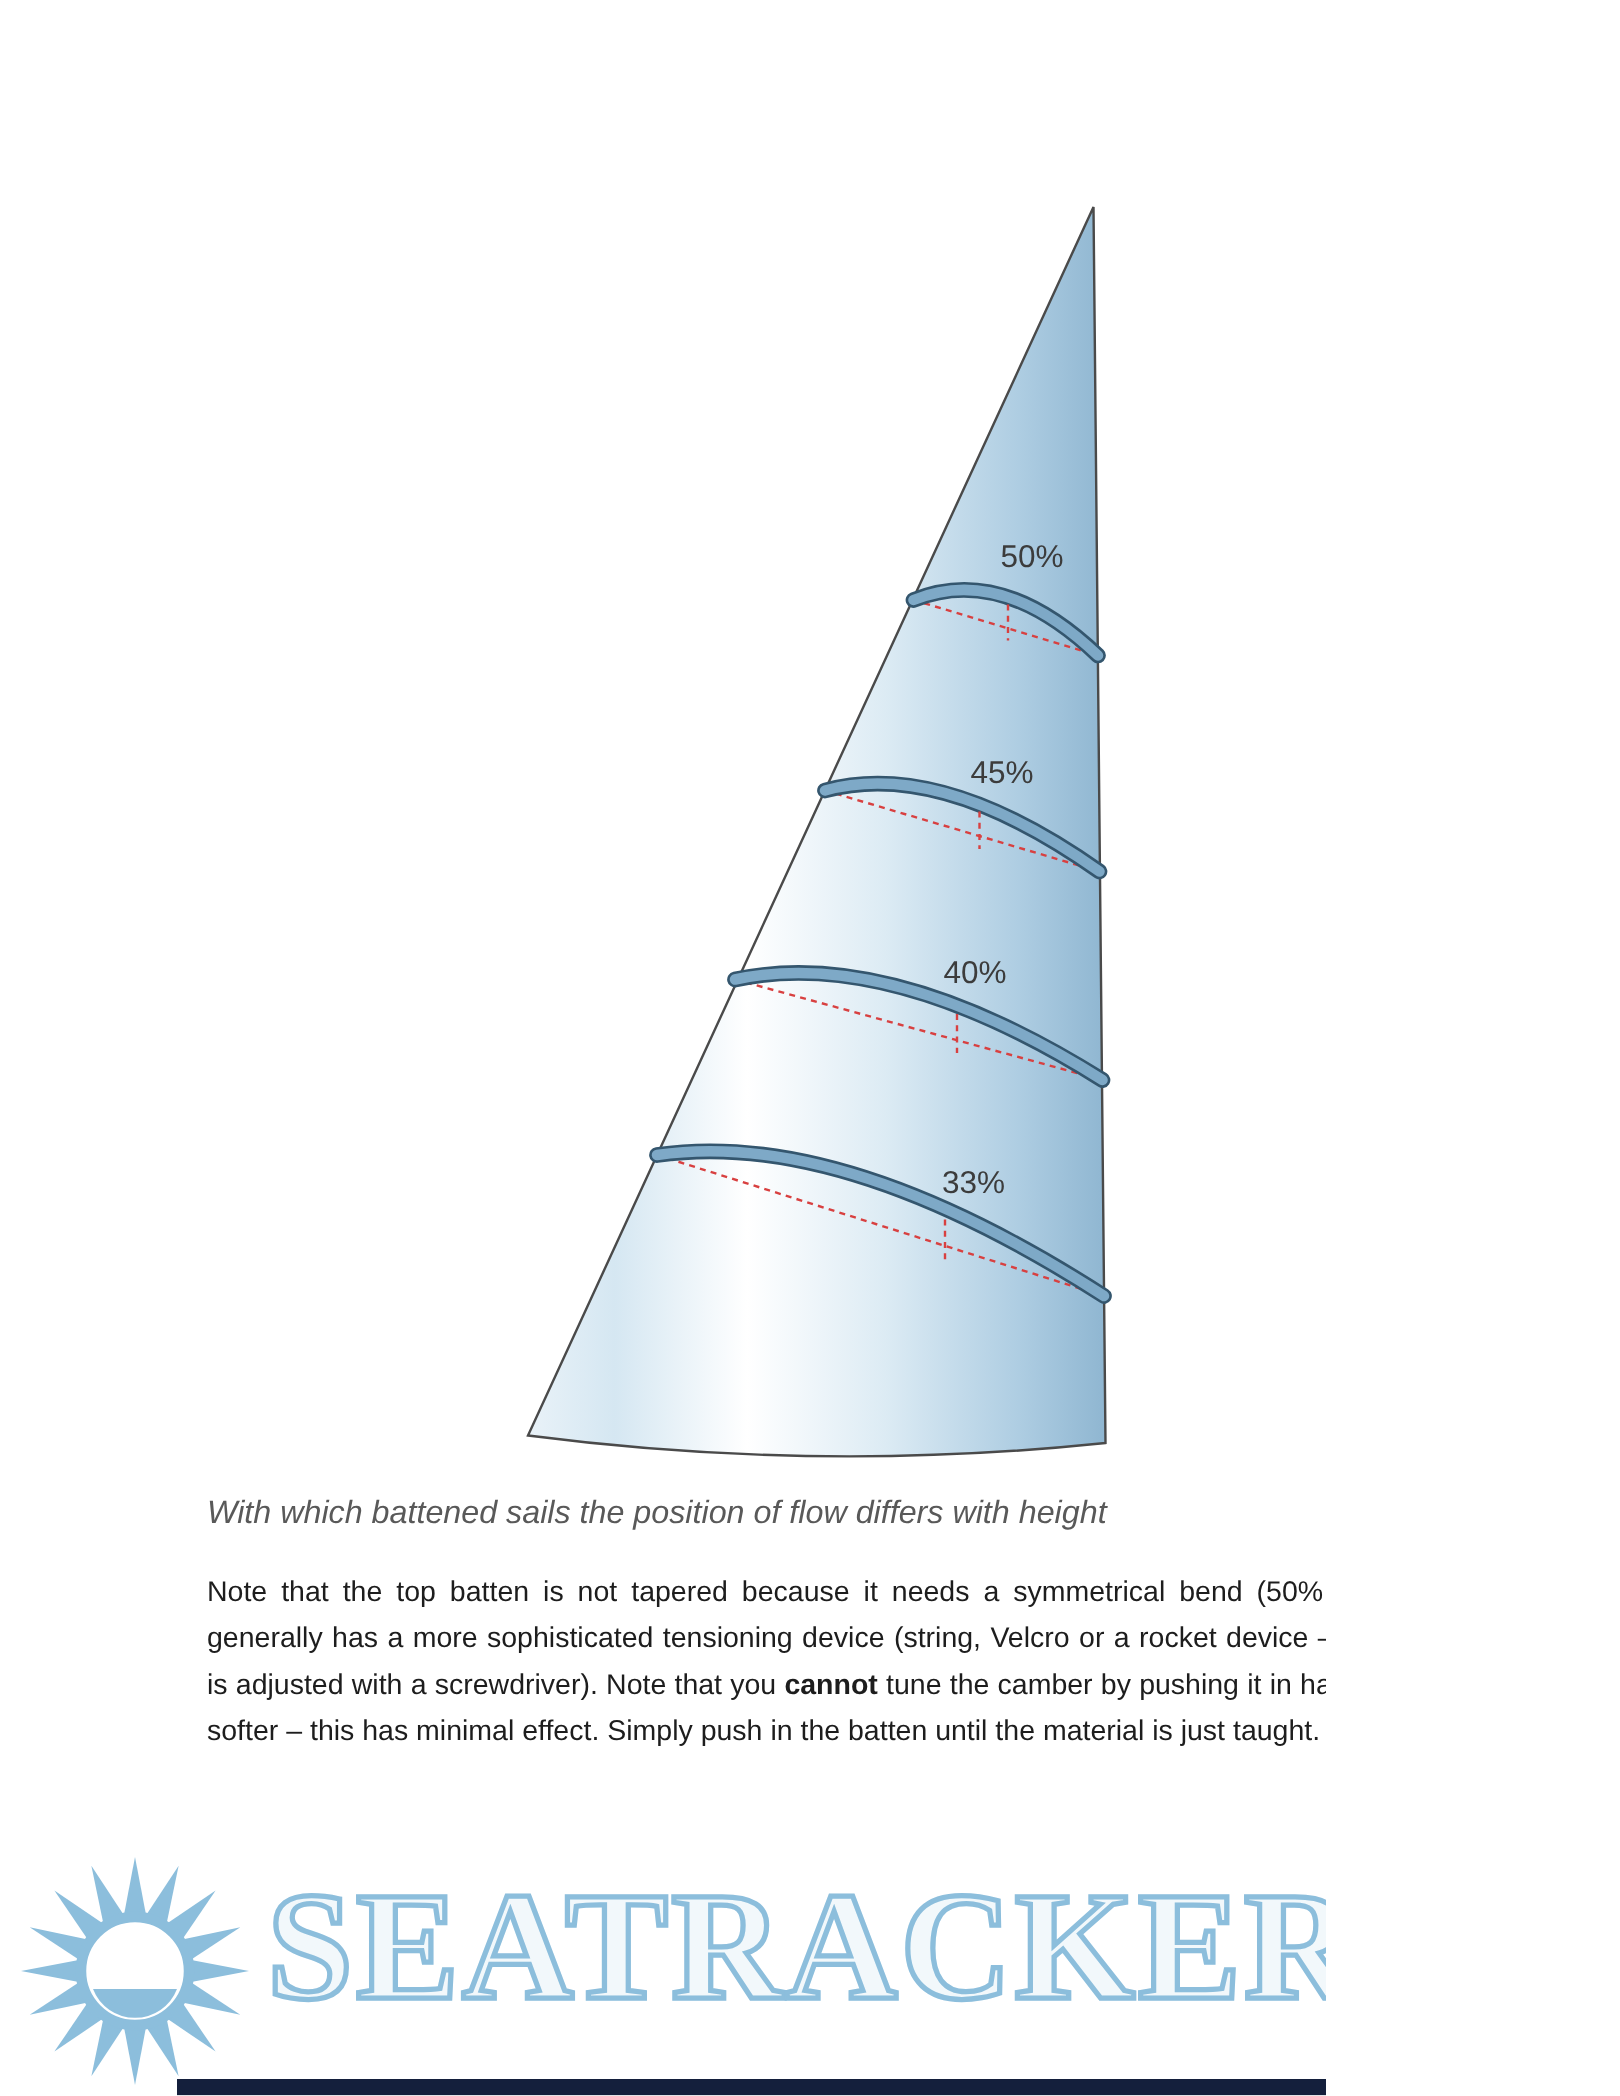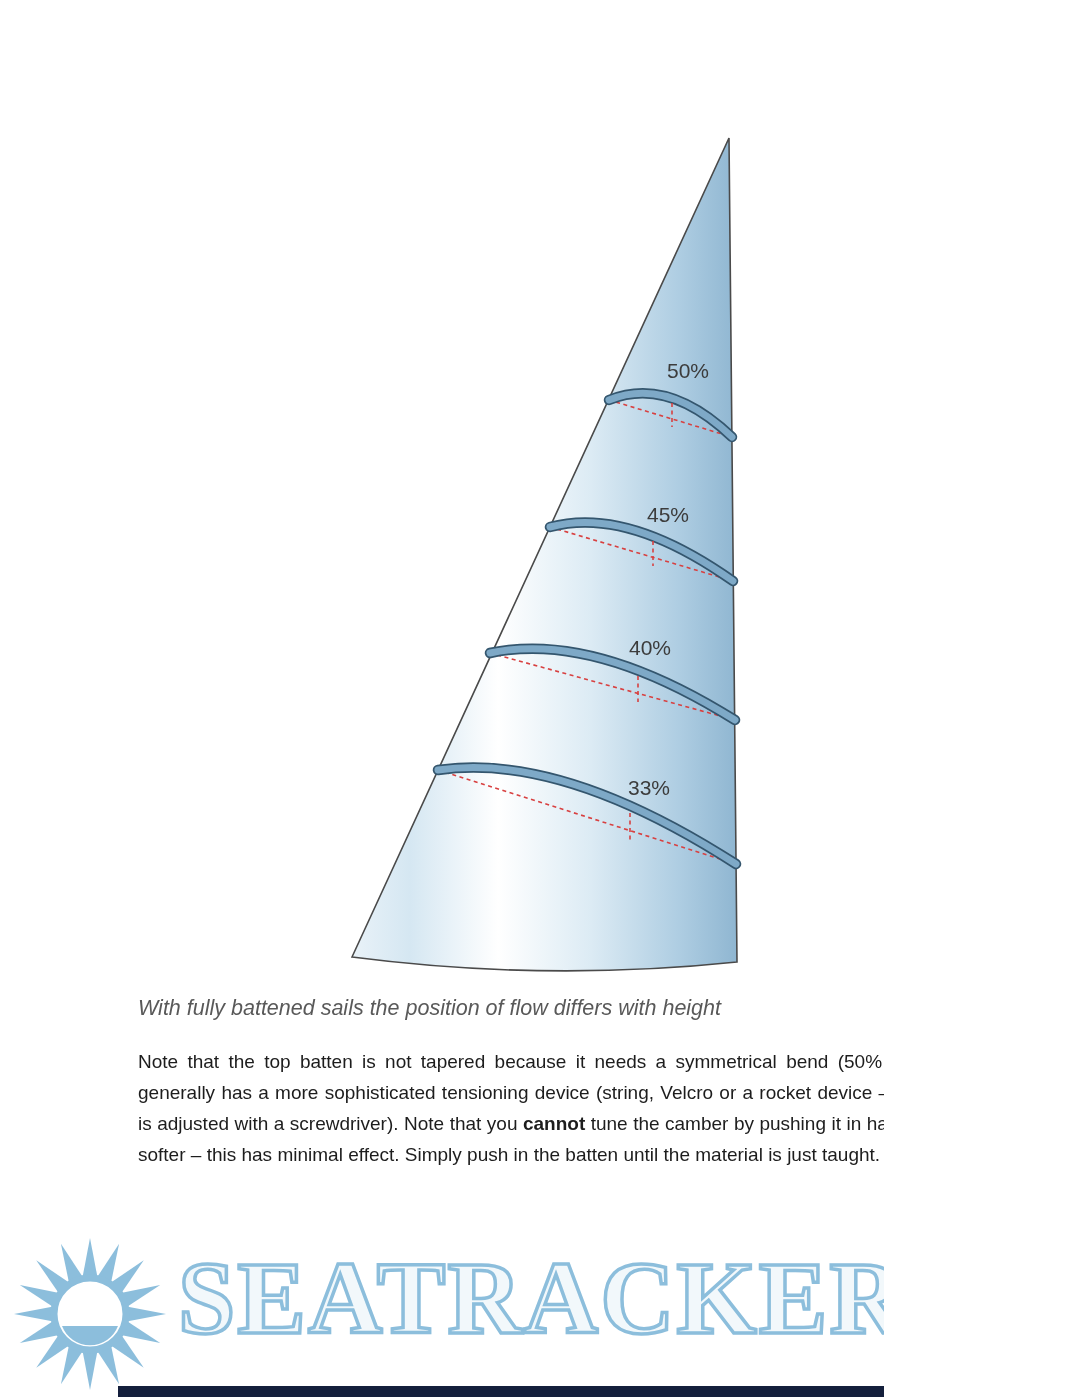--- a/index.html
+++ b/index.html
@@ -103,21 +103,21 @@
 
     <g>
       <line x1="438" y1="770" x2="736" y2="864" stroke="#d84040" stroke-width="1.6" stroke-dasharray="4 3.5"></line>
       <path d="M 438 770 Q 562 752 736 864" fill="none" stroke="#34566e" stroke-width="10.5" stroke-linecap="round"></path>
       <path d="M 438 770 Q 562 752 736 864" fill="none" stroke="#7ea9c7" stroke-width="7" stroke-linecap="round"></path>
       <line x1="630" y1="813" x2="630" y2="840" stroke="#d84040" stroke-width="1.6" stroke-dasharray="4 3.5"></line>
       <text x="649" y="795" text-anchor="middle" font-size="21" fill="#3c3c3c" font-family="Liberation Sans, sans-serif">33%</text>
     </g>
   </svg>
 
-  <p class="caption">With fully battened sails the position of flow differs with height</p>
+  <p class="caption">With which battened sails the position of flow differs with height</p>
 
   <p class="body-text"><span>Note that the top batten is not tapered because it needs a symmetrical bend (50% aft). It generally has a more sophisticated tensioning device (string, Velcro or a rocket device – which is adjusted with a screwdriver). Note that you </span><b>cannot</b><span> tune the camber by pushing it in harder or softer – this has minimal effect. Simply push in the batten until the material is just taught.</span></p>
 
   <svg class="sun" width="160" height="160" viewBox="-80 -80 160 160" xmlns="http://www.w3.org/2000/svg">
     <defs>
       <polygon id="ray" points="0,-76 8,-34 -8,-34" fill="#8cbedc"></polygon>
     </defs>
     <use href="#ray" transform="rotate(0)"></use>
     <use href="#ray" transform="rotate(22.5)"></use>
     <use href="#ray" transform="rotate(45)"></use>

